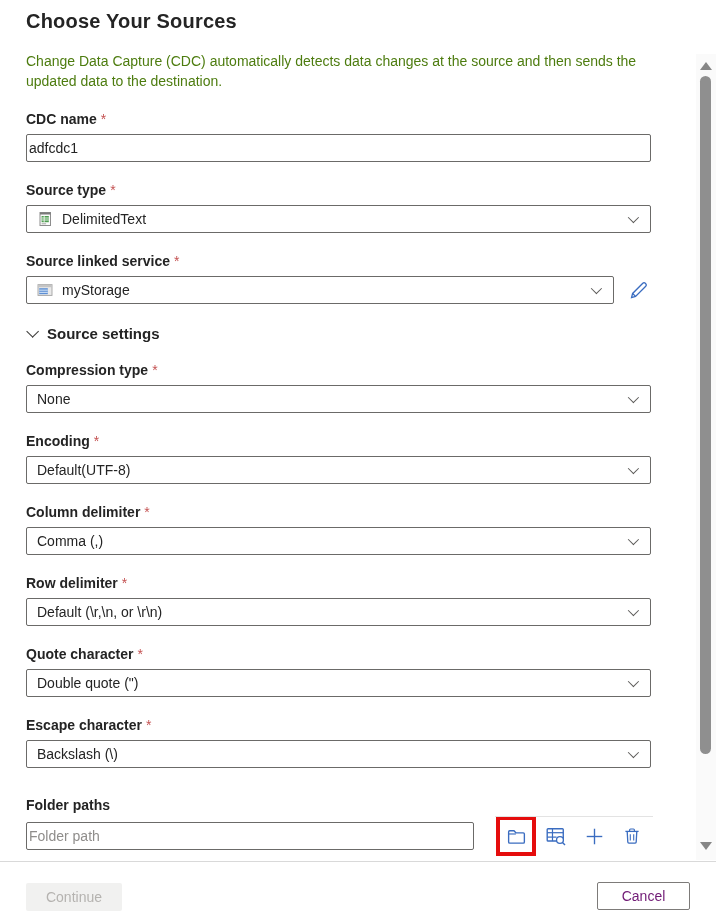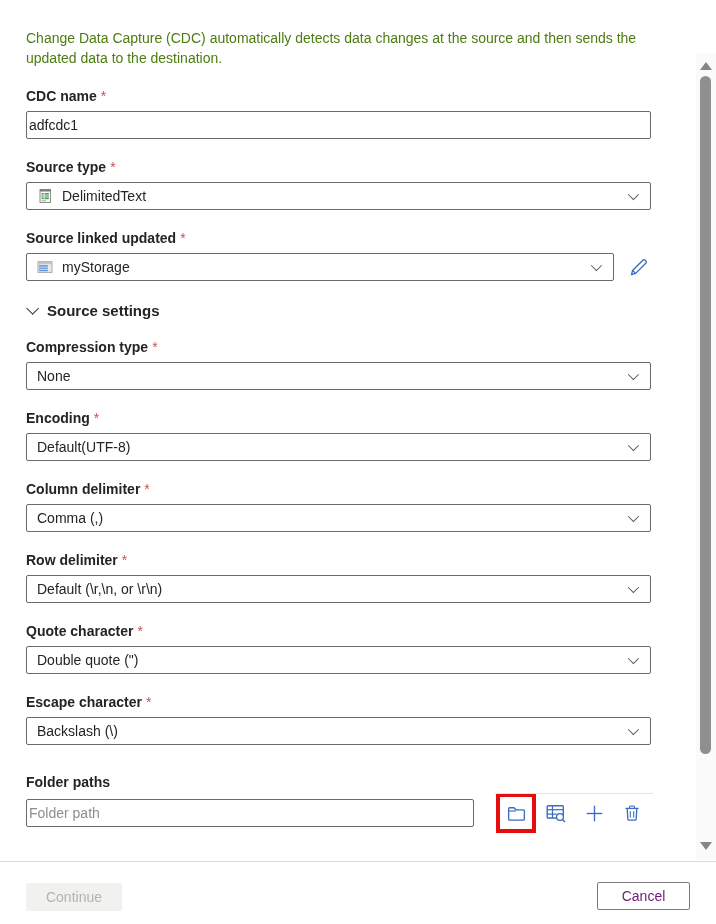--- a/index.html
+++ b/index.html
@@ -70,20 +70,21 @@
   .sb-thumb { position:absolute; top:22px; left:4px; width:11px; height:678px; background:#8f8f8f; border-radius:6px; }
 
   svg { display:block; }
 </style>
 </head>
 <body>
 
 <div class="dialog">
   <div class="content">
 
+    <div class="title">Choose Your Sources</div>
     <div class="desc">Change Data Capture (CDC) automatically detects data changes at the source and then sends the updated data to the destination.</div>
 
     <div class="field">
       <span class="flabel"><span>CDC name</span><span class="req">*</span></span>
       <input class="tinput" type="text" value="adfcdc1" style="">
     </div>
 
     <div class="field">
       <span class="flabel"><span>Source type</span><span class="req">*</span></span>
       <div class="select">
@@ -97,21 +98,21 @@
             <line x1="7.2" y1="5" x2="7.2" y2="11.2" stroke="#ffffff" stroke-width="0.8"></line>
             <rect x="4.6" y="12.2" width="4.5" height="1.1" fill="#aeaeae"></rect>
           </svg>
         </span>
         <span class="sel-text">DelimitedText</span>
         <span class="chev"></span>
       </div>
     </div>
 
     <div class="field">
-      <span class="flabel"><span>Source linked updated</span><span class="req">*</span></span>
+      <span class="flabel"><span>Source linked service</span><span class="req">*</span></span>
       <div class="ls-row">
         <div class="select">
           <span class="sel-ico">
             <svg width="16" height="16" viewBox="0 0 16 16">
               <rect x="1" y="2.6" width="14" height="10.8" fill="#e9e9e9" stroke="#a3a3a3" stroke-width="0.9"></rect>
               <rect x="1" y="2.6" width="14" height="2.6" fill="#c4c4c4"></rect>
               <rect x="2.2" y="6.2" width="8.6" height="6" fill="#5d8fd4"></rect>
               <rect x="2.2" y="7.6" width="8.6" height="1.1" fill="#cfe0f5"></rect>
               <rect x="2.2" y="9.8" width="8.6" height="1.1" fill="#cfe0f5"></rect>
             </svg>

